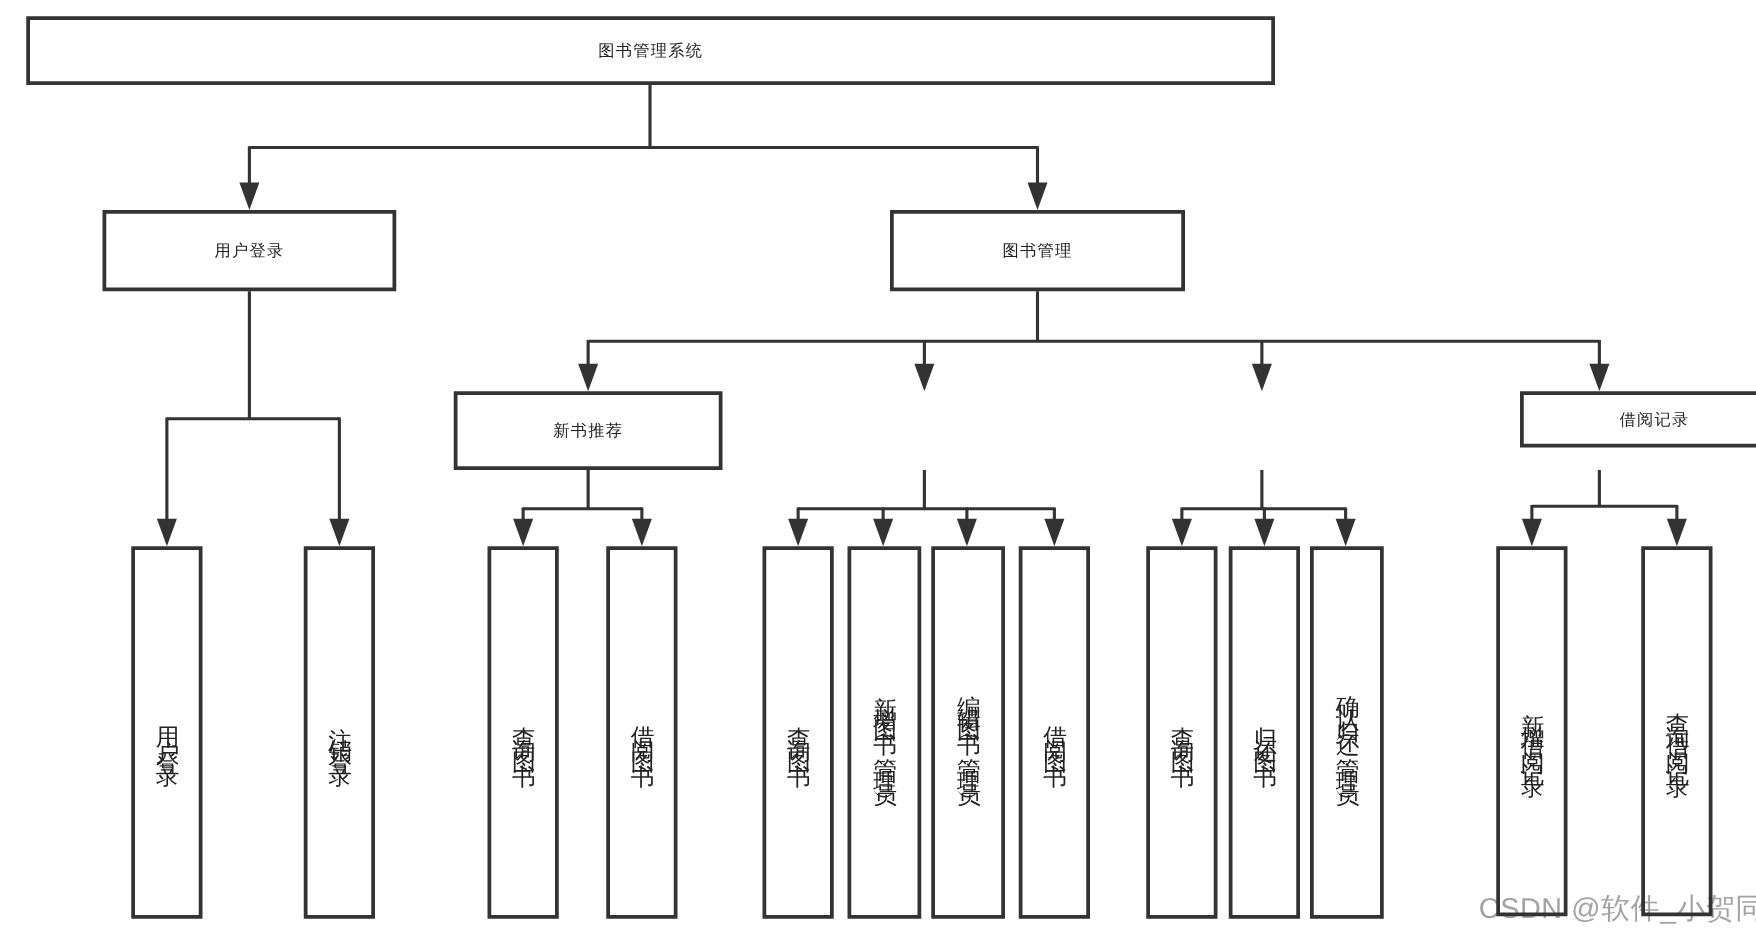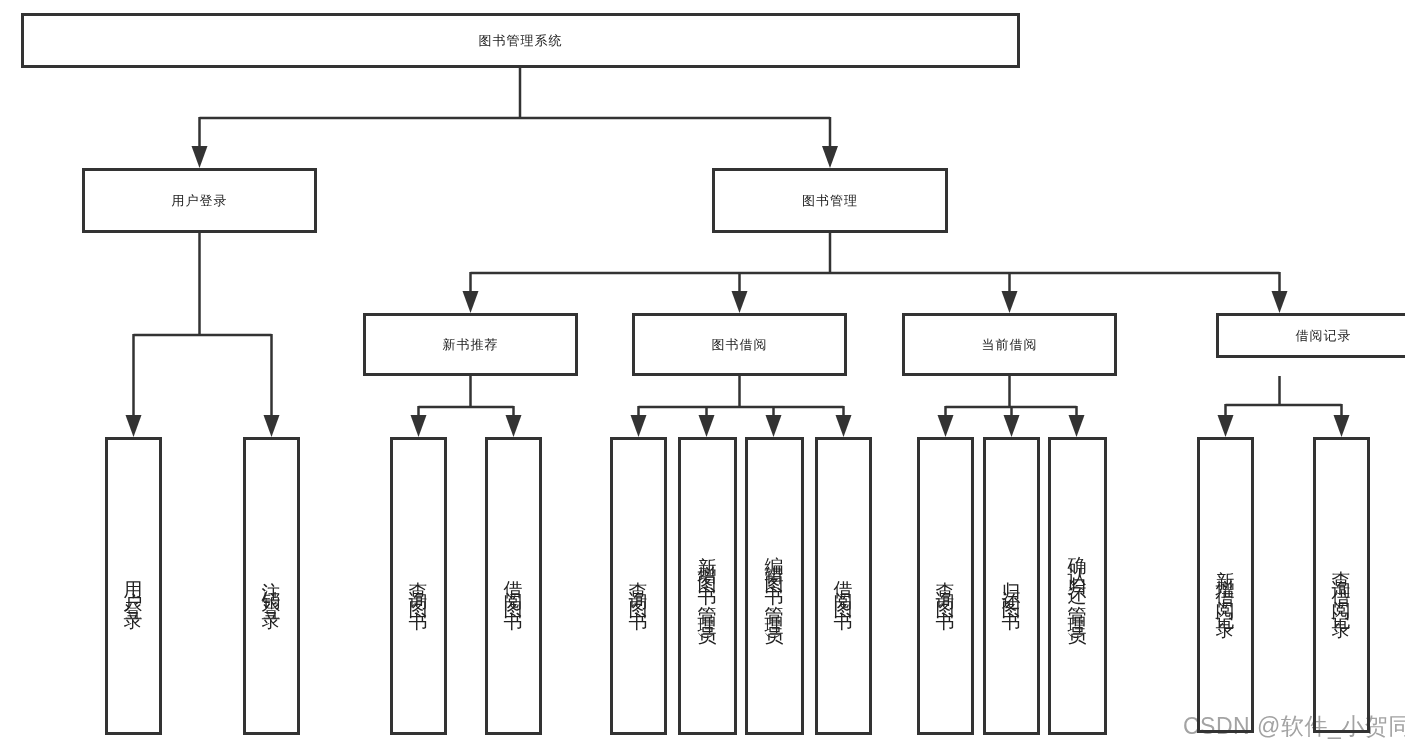--- a/index.html
+++ b/index.html
@@ -133,26 +133,20 @@
   <div class="box h" style="left:82px;top:168px;width:235px;height:65px;">
     <span>用户登录</span>
   </div>
   <div class="box h" style="left:363px;top:313px;width:215px;height:63px;">
     <span>新书推荐</span>
   </div>
 
   <div class="box h" style="left:712px;top:168px;width:236px;height:65px;">
     <span>图书管理</span>
   </div>
-  <div class="box h" style="left:632px;top:313px;width:215px;height:63px;">
-    <span>图书借阅</span>
-  </div>
-  <div class="box h" style="left:902px;top:313px;width:215px;height:63px;">
-    <span>当前借阅</span>
-  </div>
   <div class="box h" style="left:1172px;top:313px;width:215px;height:45px;margin-left:44px;">
     <span>借阅记录</span>
   </div>
 
   <div class="box v" style="left:105px;top:437px;width:57px;height:298px;">
     <span>用户登录</span>
   </div>
   <div class="box v" style="left:243px;top:437px;width:57px;height:298px;">
     <span>注销登录</span>
   </div>

